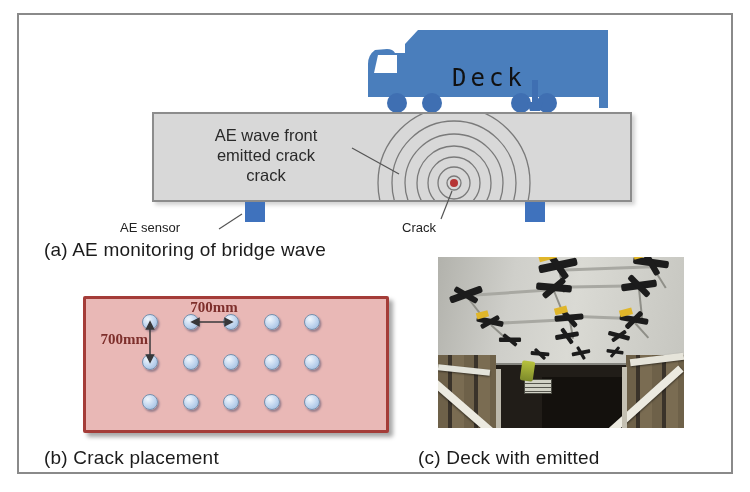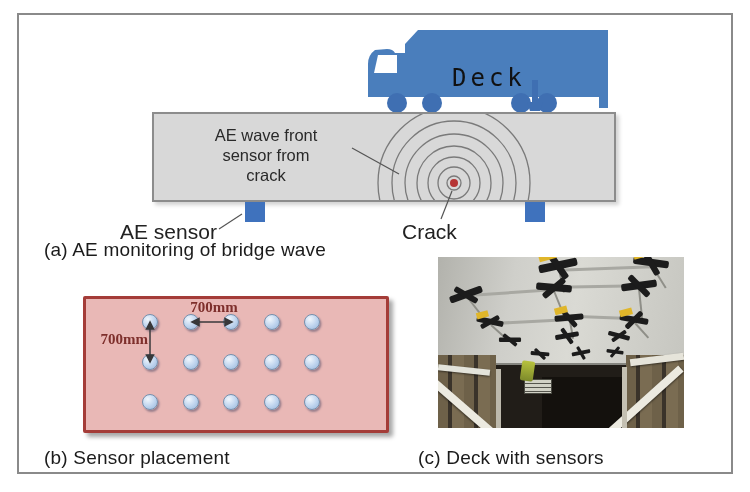--- a/index.html
+++ b/index.html
@@ -7,28 +7,28 @@
           font-family:"Liberation Sans",sans-serif;color:#1c1c1c;}
   .frame{position:absolute;left:17px;top:13px;width:712px;height:457px;
          border:2px solid #8a8a8a;background:#ffffff;}
   
   .truck-svg{position:absolute;left:356px;top:24px;width:256px;height:92px;}
   .load-label{position:absolute;left:452px;top:64px;font-family:"DejaVu Sans Mono",monospace;
               font-size:24px;letter-spacing:4px;color:#111;font-weight:500;}
   .arrows-svg{position:absolute;left:356px;top:113px;width:260px;height:26px;}
   .deck{position:absolute;left:152px;top:112px;width:460px;height:86px;
         background:var(--deck-gray,#d8d8d8);border:2px solid #8c8c8c;overflow:hidden;
-        box-shadow:3px 3px 4px rgba(0,0,0,0.18);}
+        box-shadow:3px 3px 4px rgba(0,0,0,0.18);padding-left:16px;}
   .waves-svg{position:absolute;left:0;top:0;width:460px;height:86px;}
   .wave-label{position:absolute;left:2px;top:11px;width:220px;text-align:center;
               font-size:16.5px;line-height:20px;color:#2a2a2a;}
   .sensor-sq{position:absolute;width:20px;height:20px;background:var(--sensor-square-blue,#3f72bd);}
   .sensor-sq.left{left:245px;top:202px;}
   .sensor-sq.right{left:525px;top:202px;}
-  .small-label{position:absolute;font-size:21px;color:#222;}
+  .small-label{position:absolute;font-size:13px;color:#222;}
   .sensor-label{left:120px;top:220px;}
   .crack-label{left:402px;top:220px;}
   .caption{position:absolute;font-size:19px;color:#1b1b1b;letter-spacing:0.2px;}
   .cap-a{left:44px;top:239px;}
   .cap-b{left:44px;top:447px;}
   .cap-c{left:418px;top:447px;}
   .overlay-svg{position:absolute;left:0;top:0;width:750px;height:492px;pointer-events:none;}
   
   .panel-b{position:absolute;left:83px;top:296px;width:300px;height:131px;
            background:var(--panel-pink,#e9b8b6);border:3px solid var(--panel-border-red,#a43c38);
@@ -109,21 +109,21 @@
         <circle cx="300" cy="69" r="26"></circle>
           <circle cx="300" cy="69" r="37"></circle>
         <circle cx="300" cy="69" r="49"></circle>
           <circle cx="300" cy="69" r="62"></circle>
         <circle cx="300" cy="69" r="76"></circle>
       </g>
       <circle cx="300" cy="69" r="4" style="fill:var(--crack-red)"></circle>
     </svg>
     <div class="wave-label">
       <div>AE wave front</div>
-      <div>sensor from</div>
+      <div>emitted crack</div>
       <div>crack</div>
     </div>
   </div>
 
   <div class="sensor-sq left"></div>
   <div class="sensor-sq right"></div>
   <div class="small-label sensor-label">AE sensor</div>
   <div class="small-label crack-label">Crack</div>
   <div class="caption cap-a">(a) AE monitoring of bridge wave</div>
 
@@ -151,21 +151,21 @@
         <polygon points="146,23 139,19.5 139,26.5"></polygon>
         <polygon points="106,23 113,19.5 113,26.5"></polygon>
         <line x1="64" y1="23" x2="64" y2="63"></line>
         <polygon points="64,23 60.5,30 67.5,30"></polygon>
         <polygon points="64,63 60.5,56 67.5,56"></polygon>
       </g>
     </svg>
     <div class="dim-label h">700mm</div>
     <div class="dim-label v">700mm</div>
   </div>
-  <div class="caption cap-b">(b) Sensor placement</div>
+  <div class="caption cap-b">(b) Crack placement</div>
 
   <div class="photo">
     <div class="ceiling"></div>
     <div class="ceiling-edge"></div>
     <div class="lower"></div>
     <div class="wall left"></div>
     <div class="wall right"></div>
     <div class="doorway"></div>
     <div class="rail l-ledge"></div>
     <div class="rail l-main"></div>
@@ -245,21 +245,21 @@
         <div class="mount" style="left: 143px; top: 96px; transform: scale(0.55);">
           <div class="bar1" style="transform: rotate(-12deg);"></div>
           <div class="bar2" style="transform: rotate(60deg);"></div>
         </div>
         <div class="mount" style="left: 177px; top: 95px; transform: scale(0.5);">
           <div class="bar1" style="transform: rotate(8deg);"></div>
           <div class="bar2" style="transform: rotate(-50deg);"></div>
         </div>
       </div>
   </div>
-  <div class="caption cap-c">(c) Deck with sensors</div>
+  <div class="caption cap-c">(c) Deck with emitted</div>
 
   <svg class="overlay-svg" viewBox="0 0 750 492">
     <g stroke="#555" stroke-width="1.2" fill="none">
       <line x1="352" y1="148" x2="399" y2="174"></line>
       <line x1="219" y1="229" x2="242" y2="214"></line>
       <line x1="452" y1="191" x2="441" y2="219"></line>
     </g>
   </svg>
 </div>
 

